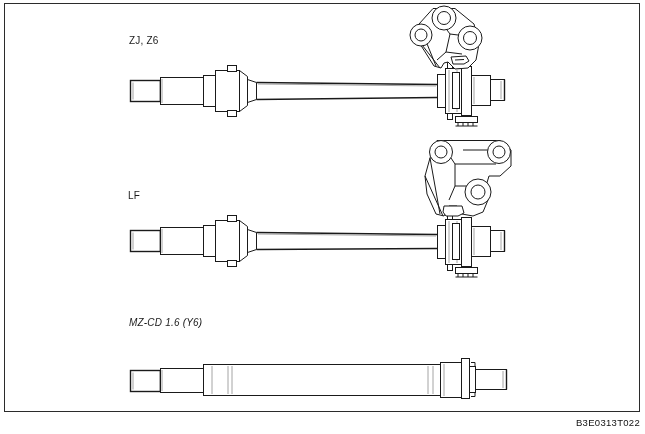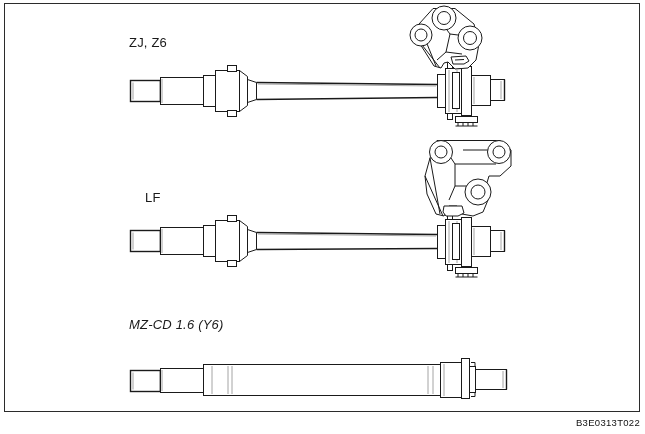--- a/index.html
+++ b/index.html
@@ -25,28 +25,28 @@
     top: 3px;
     width: 636px;
     height: 409px;
     border: 1px solid #2b2b2b;
     box-sizing: border-box;
     background: #ffffff;
   }
   .variant-label {
     position: absolute;
     font-family: "Liberation Sans", sans-serif;
-    font-size: 13px;
+    font-size: 10px;
     color: #1a1a1a;
     letter-spacing: 0.2px;
     white-space: nowrap;
     line-height: 1;
   }
   #label-zj-z6 { left: 129px; top: 36px; }
-  #label-lf    { left: 129px; top: 191px; padding-left: 16px; }
+  #label-lf    { left: 112px; top: 191px; padding-left: 16px; }
   #label-mzcd  { left: 129px; top: 318px; font-style: italic; }
 
   #figure-code {
     position: absolute;
     right: 5px;
     top: 417px;
     font-family: "Liberation Sans", sans-serif;
     font-size: 9.5px;
     color: #111111;
     letter-spacing: 0.3px;

